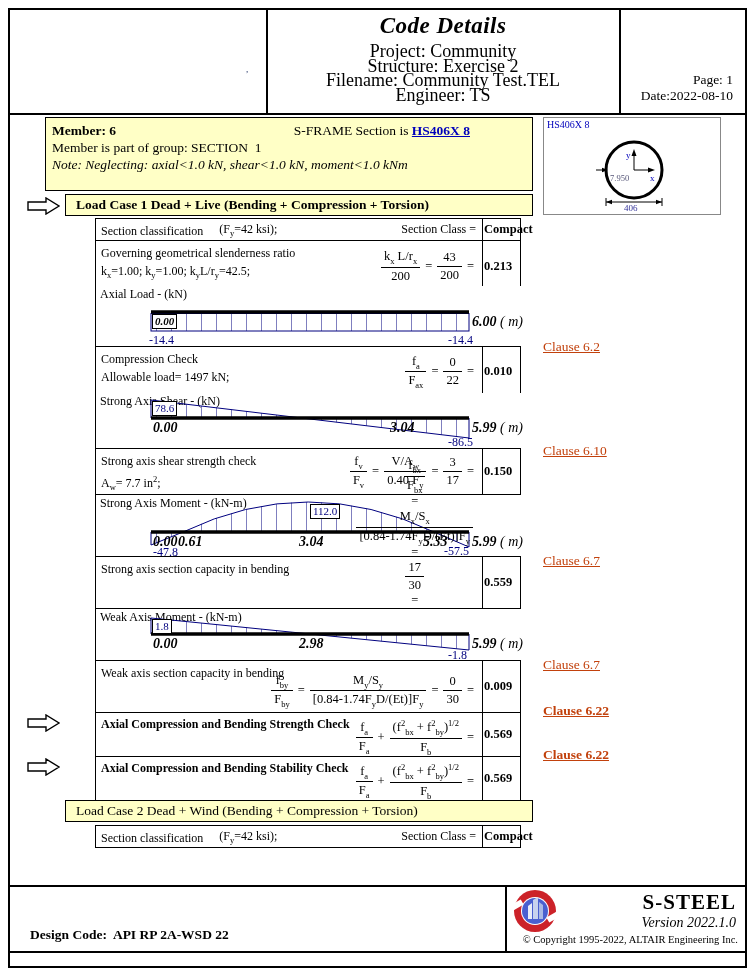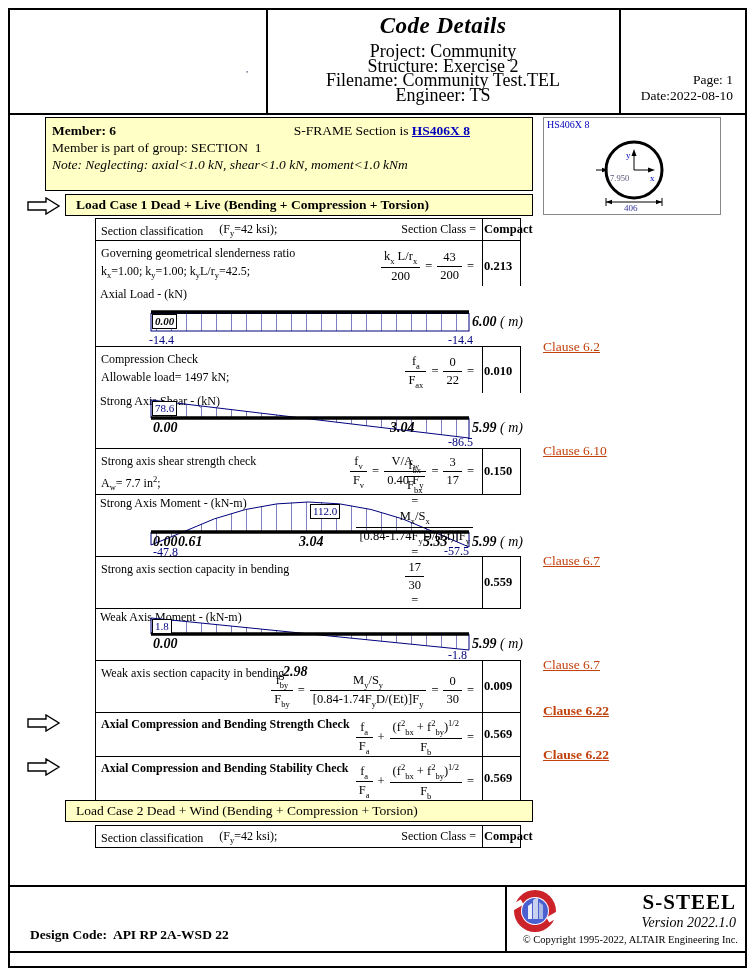--- a/index.html
+++ b/index.html
@@ -277,21 +277,21 @@
   </div>
 
   <div class="drow" style="top:609px;height:51px;">
     <span class="dtitle">Weak Axis Moment - (kN-m)</span>
     <svg width="438" height="51" style="position:absolute;left:0;top:0;">
       <polygon points="55,9 373,41 373,25 55,25" fill="url(#hatch)" stroke="#00007f" stroke-width="1"></polygon>
       <line x1="55" y1="25" x2="373" y2="25" stroke="#000" stroke-width="3.5"></line>
     </svg>
     <span class="vbox" style="left:56px;top:10px;">1.8</span>
     <span class="st" style="left:57px;top:27px;">0.00</span>
-    <span class="st" style="left:187px;top:27px;margin-top:28px;">2.98</span>
+    <span class="st" style="left:203px;top:27px;">2.98</span>
     <span class="st" style="left:376px;top:27px;"><span>5.99</span><span class="unit"> ( m)</span></span>
     <span class="nval" style="left:352px;top:39px;">-1.8</span>
   </div>
 
   <div class="crow" style="top:660px;height:53px;">
     <div class="rowtext">Weak axis section capacity in bending</div>
     <div class="fzone" style="top:8px;">
       <span class="frac">
           <span class="num">f<sub>by</sub></span>
           <span class="den">F<sub>by</sub></span>

